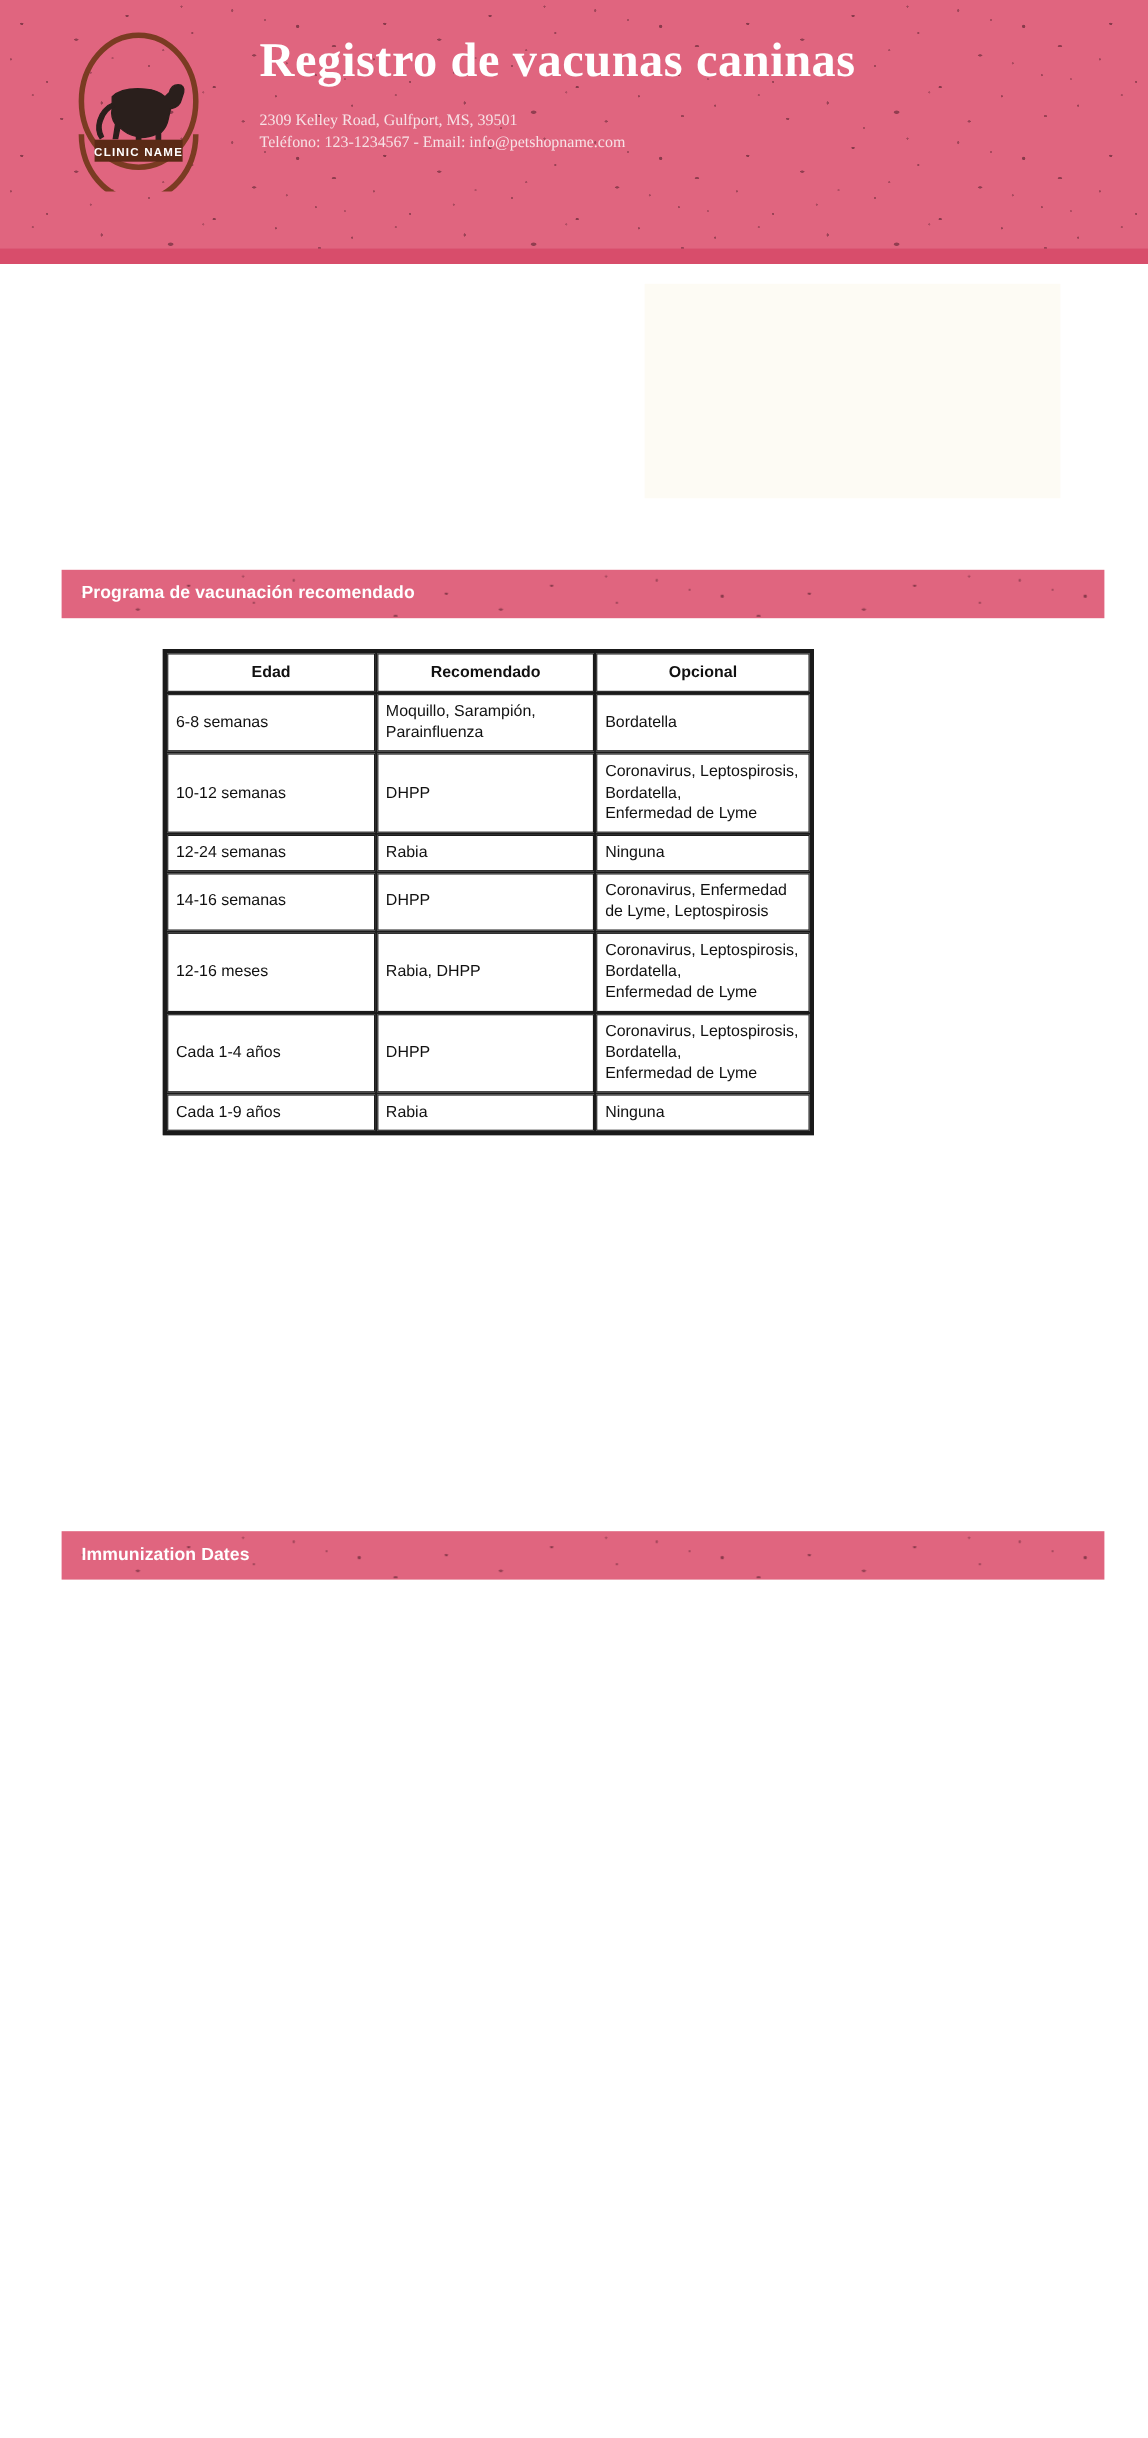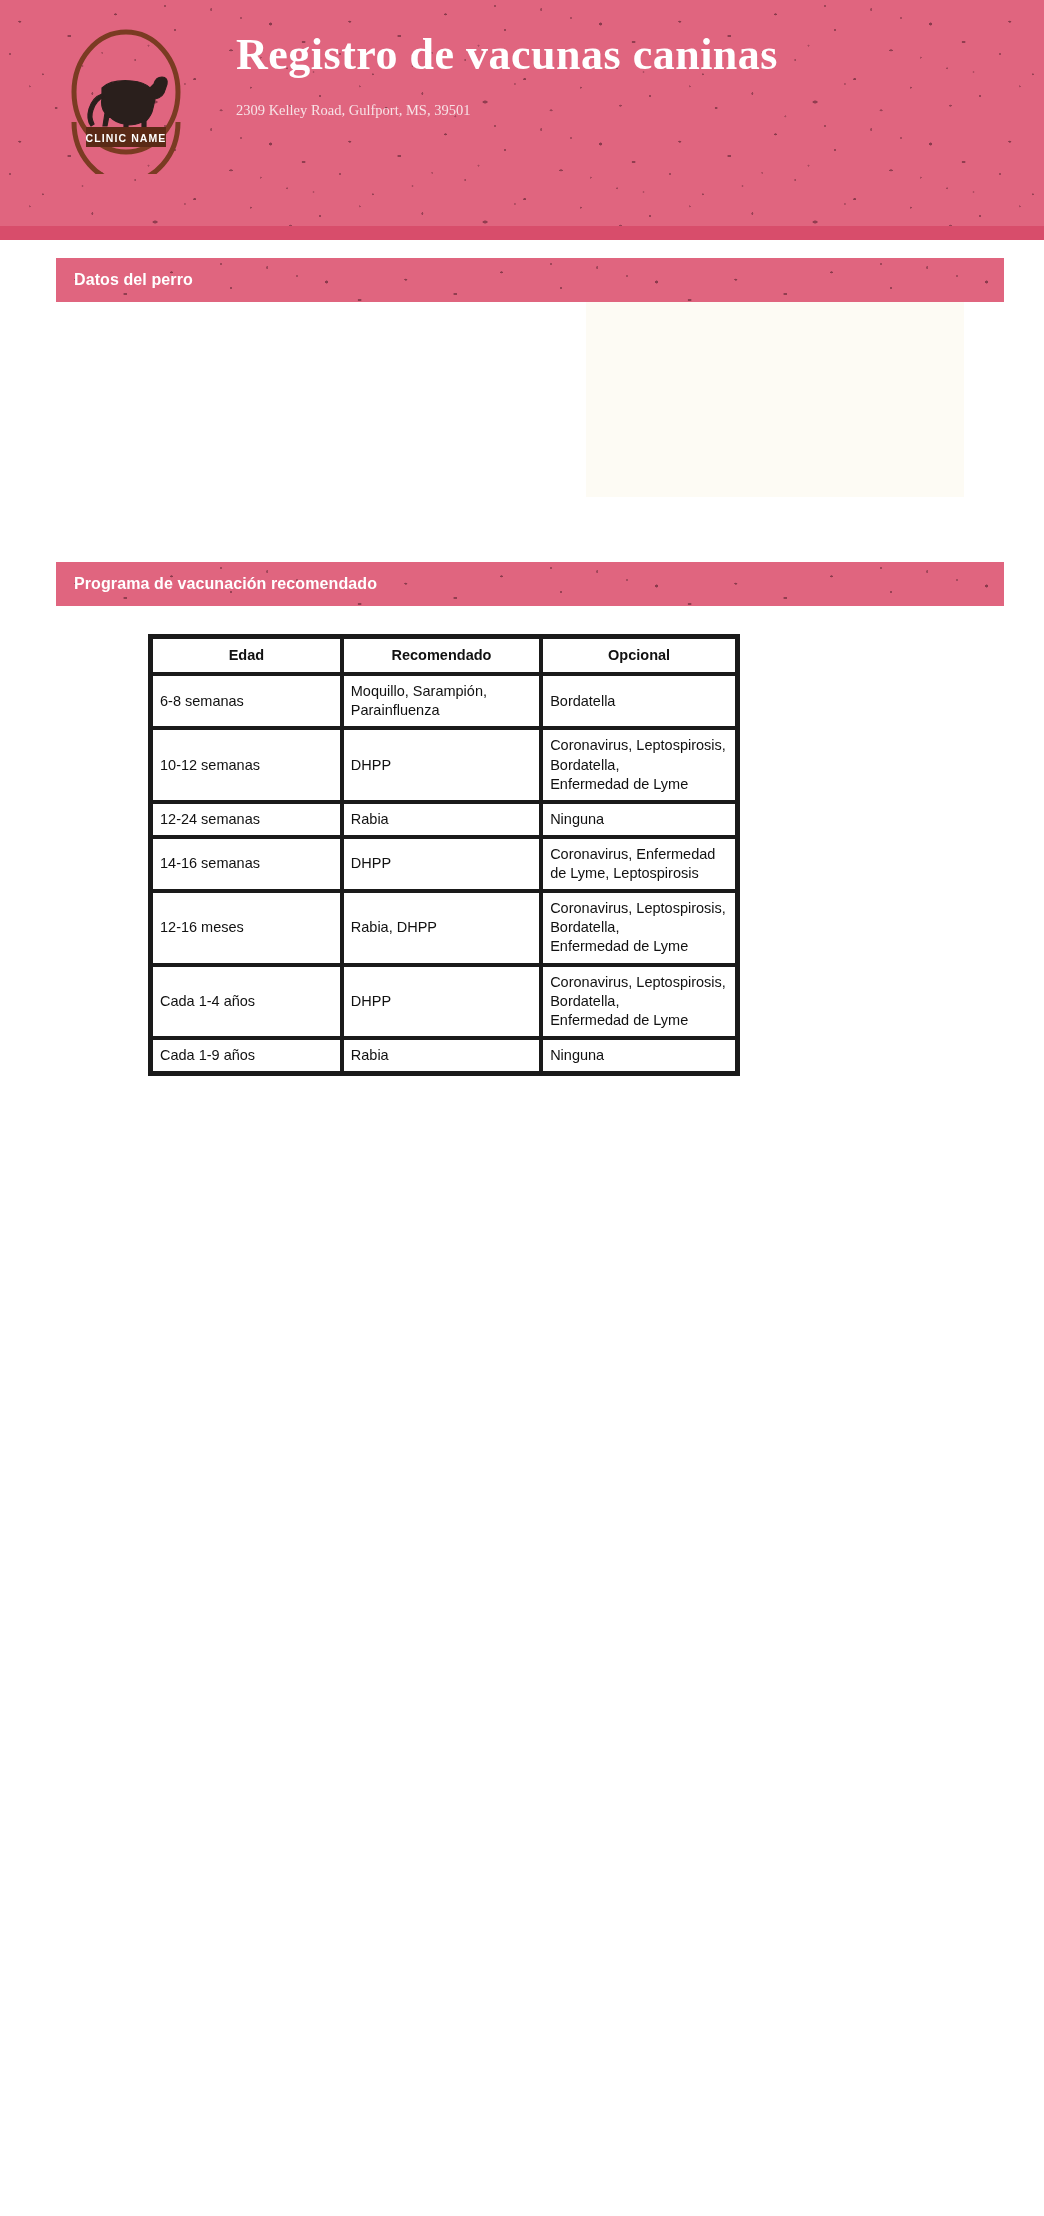--- a/index.html
+++ b/index.html
@@ -217,32 +217,29 @@
           <ellipse cx="104" cy="57" r="1.6" fill="#ffffff"></ellipse>
 
           <rect x="28" y="101" width="80" height="20" fill="#5a2a16"></rect>
           <text x="68" y="115.5" text-anchor="middle" fill="#ffffff" font-family="'Liberation Sans', sans-serif" font-size="10.5" font-weight="700" letter-spacing="1.1">CLINIC NAME</text>
         </svg>
       </div>
 
       <div class="header-text">
         <div class="doc-title">Registro de vacunas caninas</div>
         <div class="contact-line">2309 Kelley Road, Gulfport, MS, 39501</div>
+        <div class="contact-line" style="margin-top:0">Teléfono: 123-1234567 - Email: info@petshopname.com</div>
       </div>
     </div>
 
     <div class="header-accent"></div>
   </div>
 
   <div class="spacer-sm"></div>
 
-  <div class="section-bar">
-    <div class="speckle"></div>
-    <span class="label">Datos del perro</span>
-  </div>
 
   <div class="dogdata-body">
     <div class="dogdata-photo"></div>
   </div>
 
   <div class="section-bar">
     <div class="speckle"></div>
     <span class="label">Programa de vacunación recomendado</span>
   </div>
 
@@ -295,16 +292,20 @@
           <td>Cada 1-9 años</td>
           <td>Rabia</td>
           <td>Ninguna</td>
         </tr>
       </tbody>
     </table>
   </div>
 
   <div class="spacer-lg"></div>
 
+  <div class="section-bar">
+    <div class="speckle"></div>
+    <span class="label">Immunization Dates</span>
+  </div>
 
   <div class="immun-body"></div>
 
 </div>
 
 </body></html>

